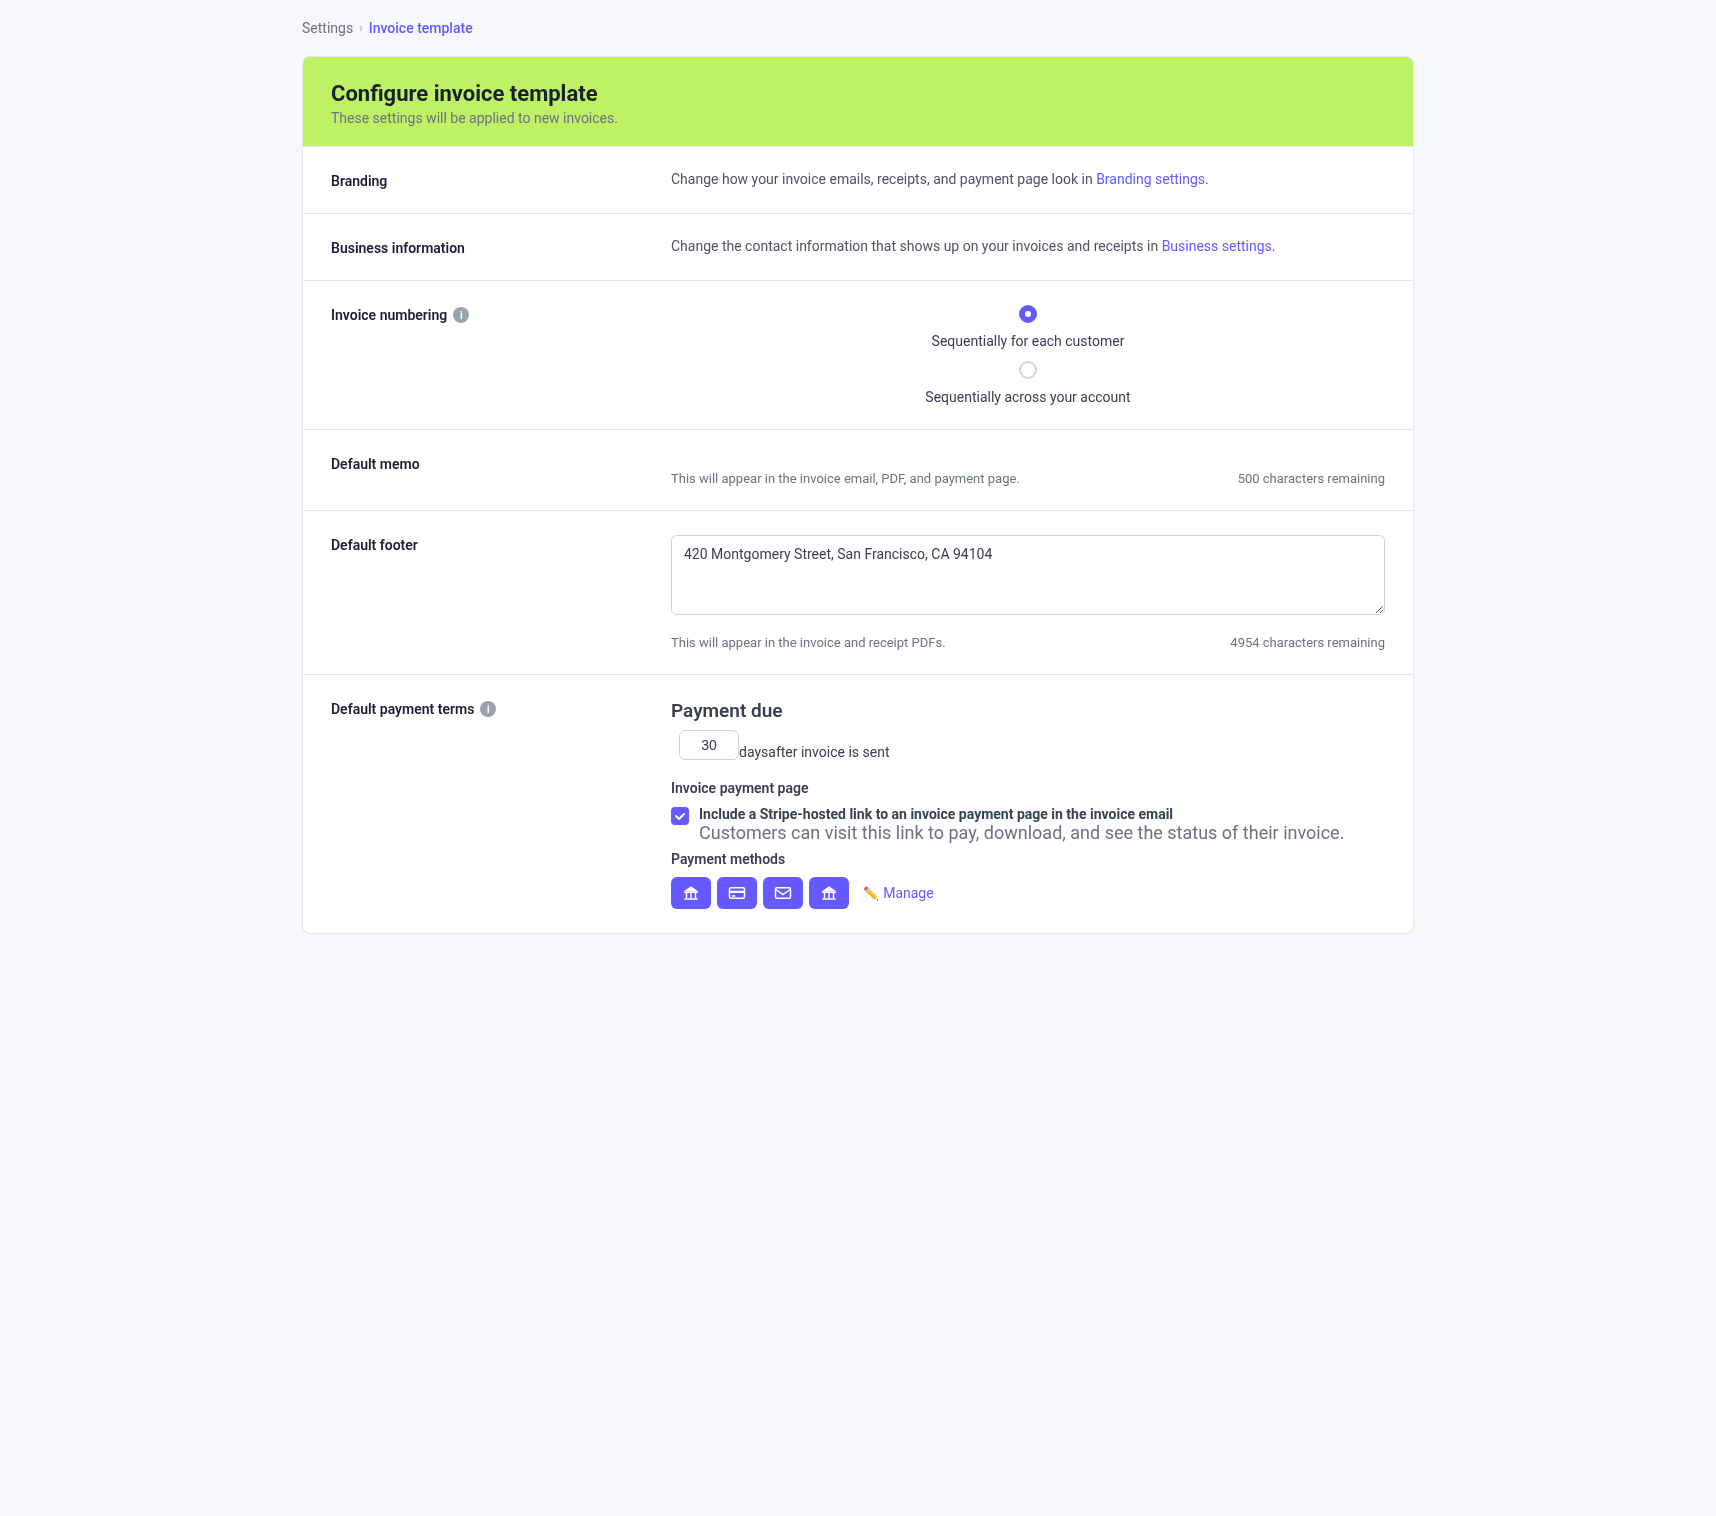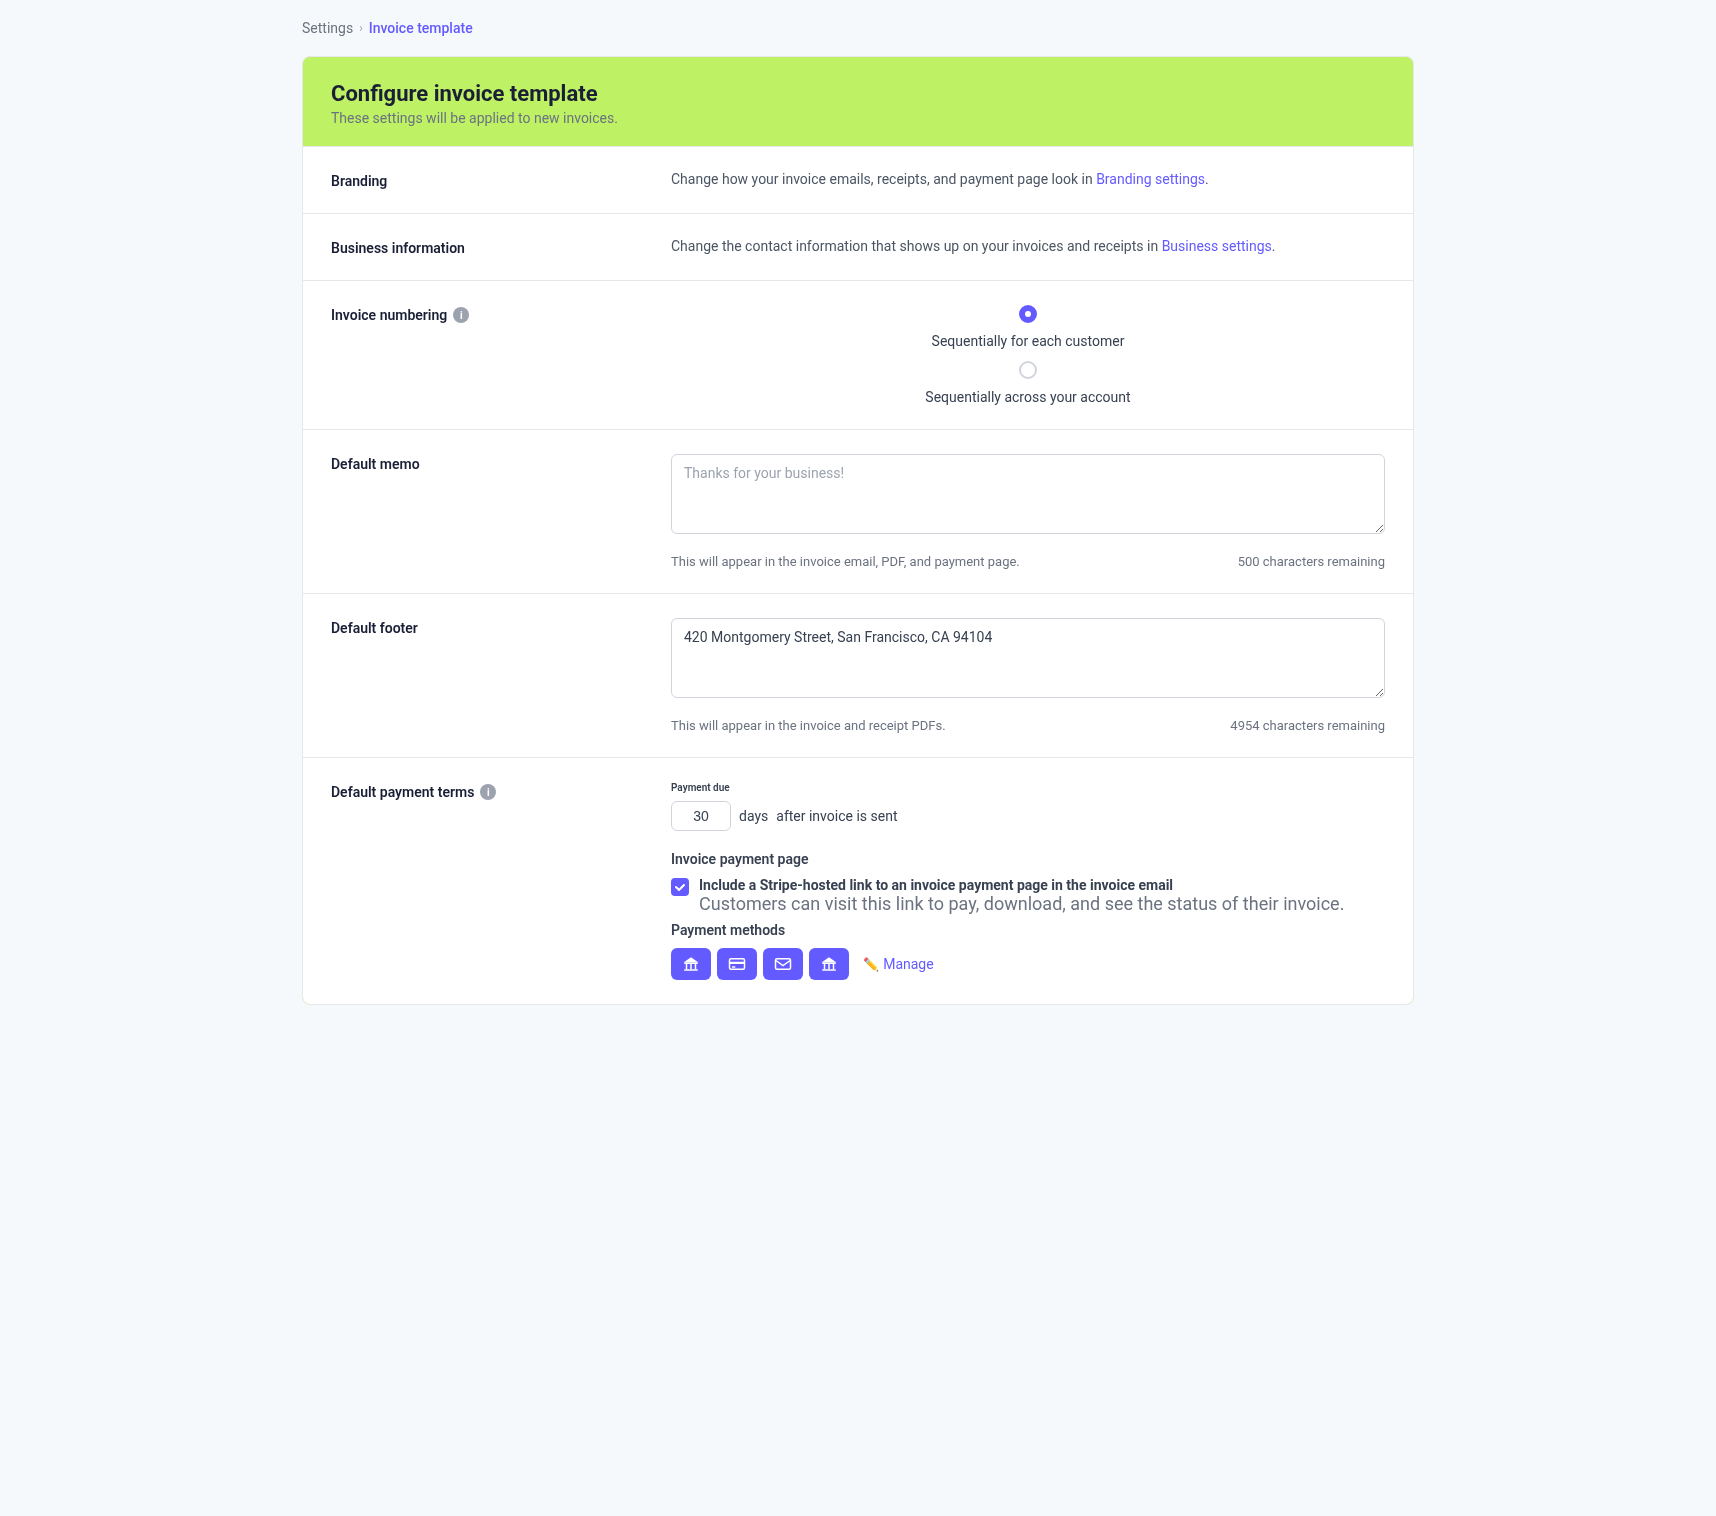--- a/index.html
+++ b/index.html
@@ -153,42 +153,43 @@
     .field-hint {
       display: flex;
       justify-content: space-between;
       align-items: center;
       margin-top: 17px;
       font-size: 13px;
       color: #6b7280;
     }
     .payment-due-row {
       display: flex;
-      align-items: center;
-      gap: 8px;
+      align-items: flex-end;
+      gap: 0;
       margin-top: 8px;
+      margin-left: 8px;
     }
     .days-input {
       border: 1px solid #d1d5db;
       border-radius: 6px;
       padding: 6px 10px;
       font-size: 14px;
       width: 60px;
       text-align: center;
       color: #374151;
       outline: none;
     }
     .days-label {
       color: #374151;
       font-size: 14px;
     }
     .payment-due-label {
       font-weight: 600;
       color: #374151;
-      font-size: 10px;
+      font-size: 19px;
       margin-bottom: 8px;
     }
     .section-label {
       font-weight: 600;
       color: #374151;
       font-size: 14px;
       margin-top: 20px;
       margin-bottom: 10px;
     }
     .checkbox-row {
@@ -303,21 +304,20 @@
             <div class="radio-input"></div>
             <span class="radio-label">Sequentially across your account</span>
           </label>
         </div>
       </div>
     </div>
 
     <div class="settings-row">
       <div class="row-label">Default memo</div>
       <div class="row-content">
-        <textarea placeholder="Thanks for your business!" style=""></textarea>
         <div class="field-hint">
           <span>This will appear in the invoice email, PDF, and payment page.</span>
           <span>500 characters remaining</span>
         </div>
       </div>
     </div>
 
     <div class="settings-row">
       <div class="row-label">Default footer</div>
       <div class="row-content">

